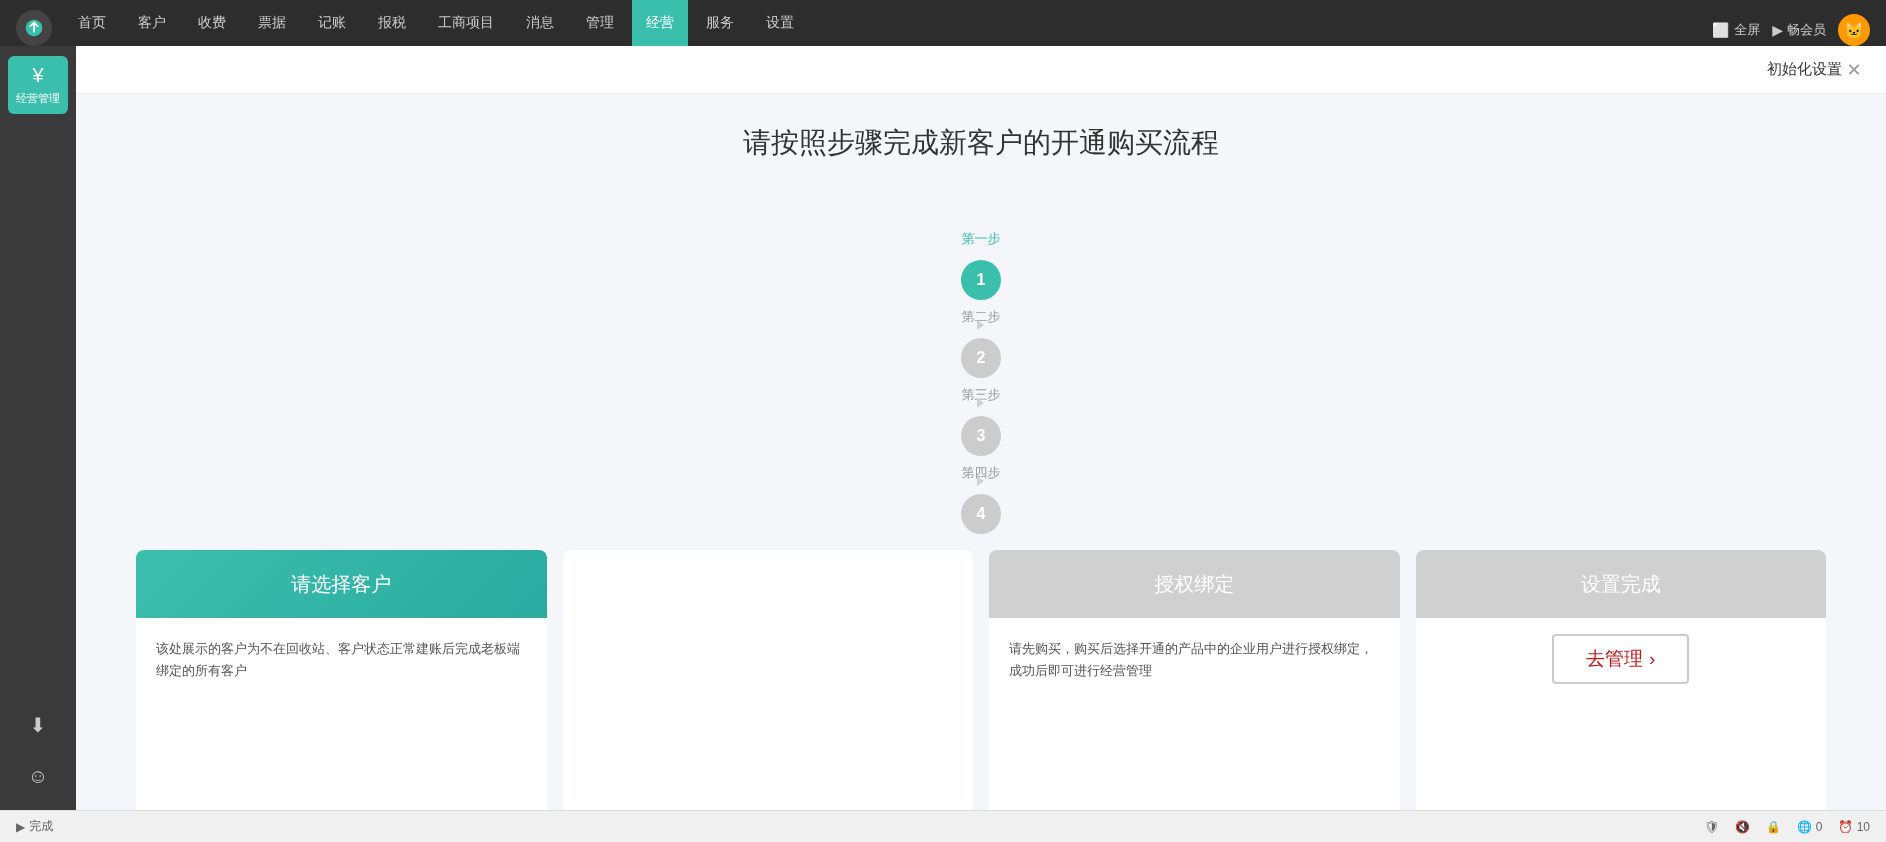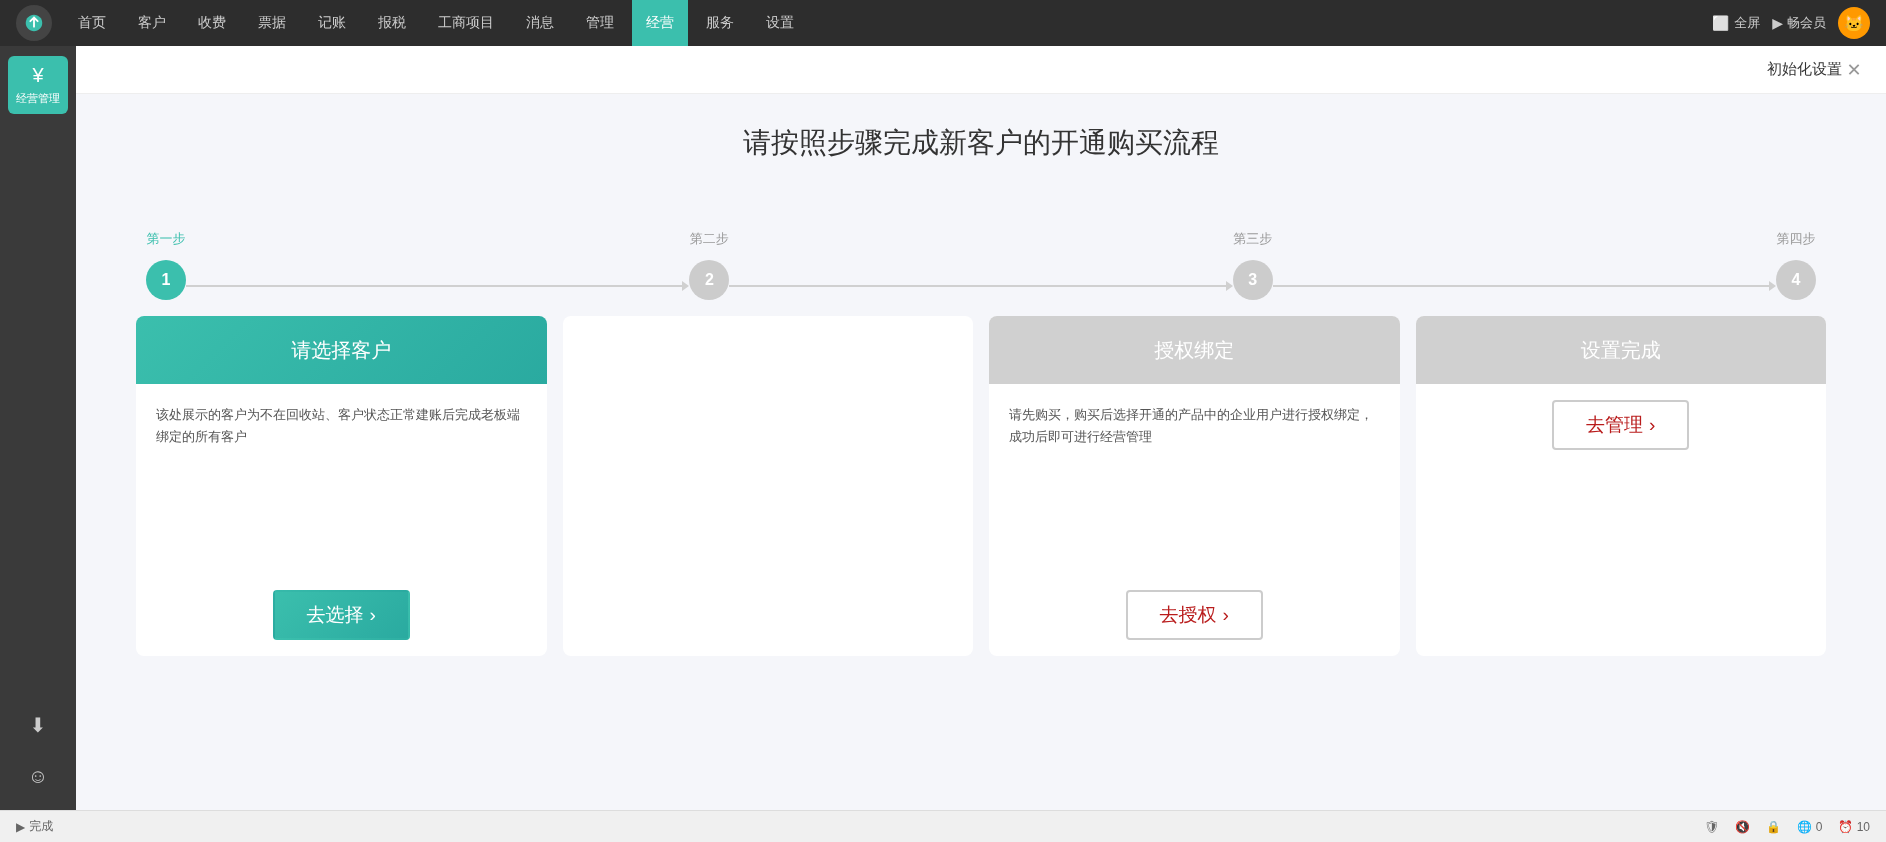--- a/index.html
+++ b/index.html
@@ -3,21 +3,21 @@
   <meta charset="utf-8">
   <style>
     * { box-sizing: border-box; margin: 0; padding: 0; }
     body { font-family: 'Microsoft YaHei', '微软雅黑', sans-serif; background: #f0f2f5; width: 1886px; height: 842px; overflow: hidden; }
 
     
     .top-nav {
       height: 46px;
       background: #2d2d2d;
       display: flex;
-      align-items: center;
+      align-items: flex-end;
       padding: 0 16px;
       gap: 4px;
     }
     .top-nav-logo {
       width: 36px; height: 36px;
       background: #444;
       border-radius: 50%;
       display: flex; align-items: center; justify-content: center;
       margin-right: 8px;
     }
@@ -133,20 +133,21 @@
     .step-circle.active {
       background: #3bbfad;
     }
 
     
     .steps-row {
       display: flex;
       align-items: center;
       padding: 0 30px;
       margin-bottom: 16px;
+      flex-direction: column;
     }
     .step-item {
       display: flex; flex-direction: column; align-items: center;
     }
     .connector {
       flex: 1;
       display: flex; align-items: center;
       height: 2px;
       margin-top: 20px;
       position: relative;

